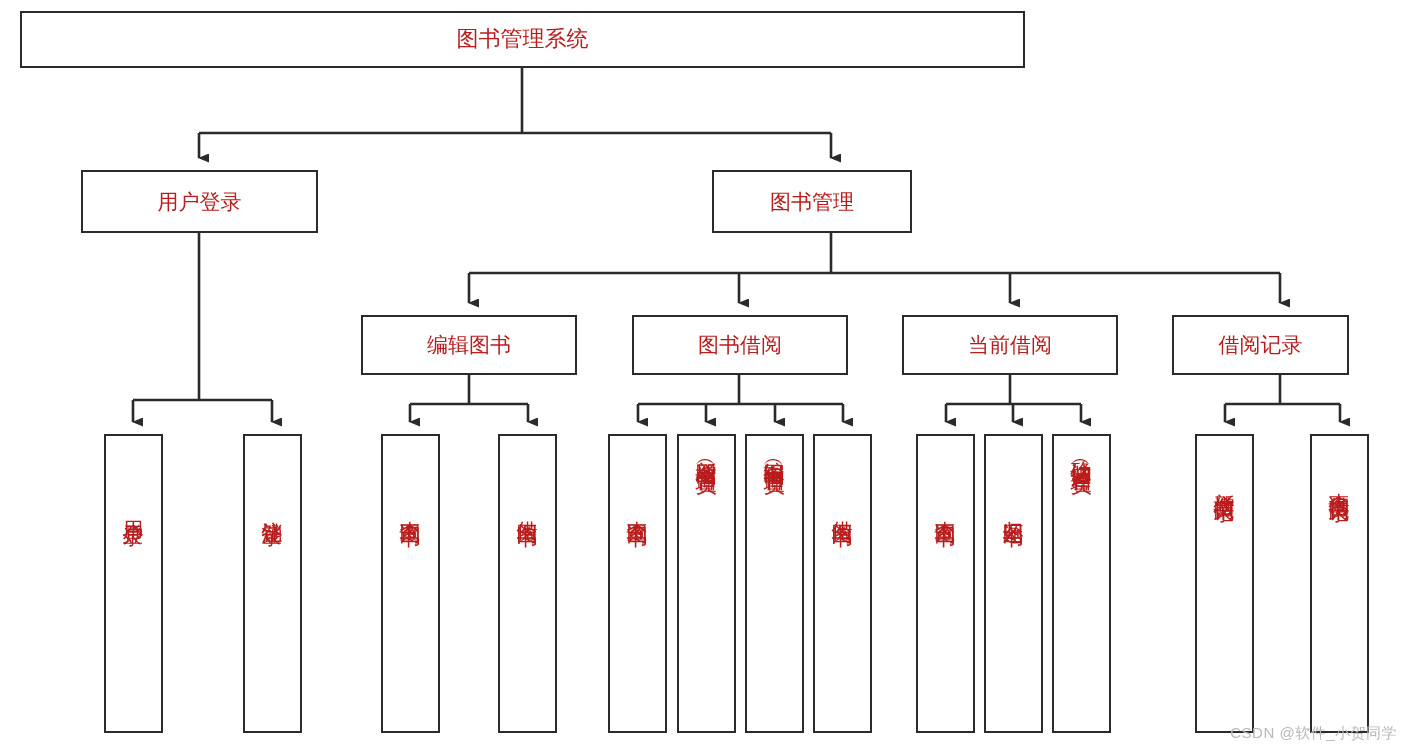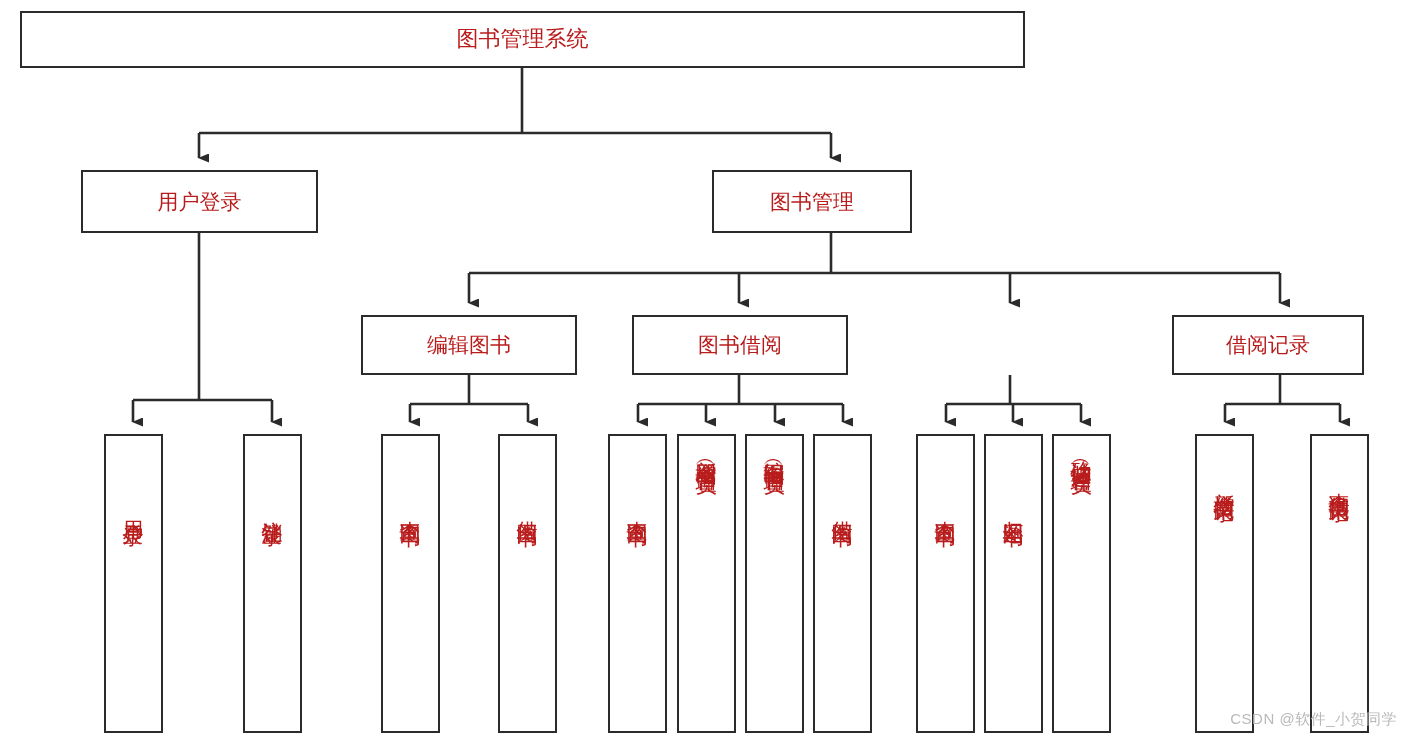--- a/index.html
+++ b/index.html
@@ -55,21 +55,21 @@
   .node.vert .node-label {
     writing-mode: vertical-rl;
     text-orientation: upright;
     font-size: 21px;
     letter-spacing: 2px;
     line-height: 1;
   }
   #watermark {
     position: absolute;
     right: 8px;
-    bottom: 18px;
+    bottom: 4px;
     font-size: 15px;
     color: #b9b9b9;
     letter-spacing: 0.5px;
     pointer-events: none;
   }
 </style>
 </head>
 <body>
 
 <div id="diagram-root">
@@ -134,21 +134,24 @@
   <div class="node horiz" style="left:712px; top:170px; width:200px; height:63px;">
     <span class="node-label">图书管理</span>
   </div>
 
   <div class="node horiz" style="left:361px; top:315px; width:216px; height:60px;">
     <span class="node-label">编辑图书</span>
   </div>
   <div class="node horiz" style="left:632px; top:315px; width:216px; height:60px;">
     <span class="node-label">图书借阅</span>
   </div>
-  <div class="node horiz" style="left:1172px; top:315px; width:192px; height:60px;">
+  <div class="node horiz" style="left:902px; top:315px; width:216px; height:60px;">
+    <span class="node-label">当前借阅</span>
+  </div>
+  <div class="node horiz" style="left:1172px; top:315px; width:177px; height:60px;">
     <span class="node-label">借阅记录</span>
   </div>
 
   <div class="node vert" style="left:104px; top:434px; width:59px; height:299px; padding-top:68px;">
     <span class="node-label">用户登录</span>
   </div>
   <div class="node vert" style="left:243px; top:434px; width:59px; height:299px; padding-top:68px;">
     <span class="node-label">注销登录</span>
   </div>
 

